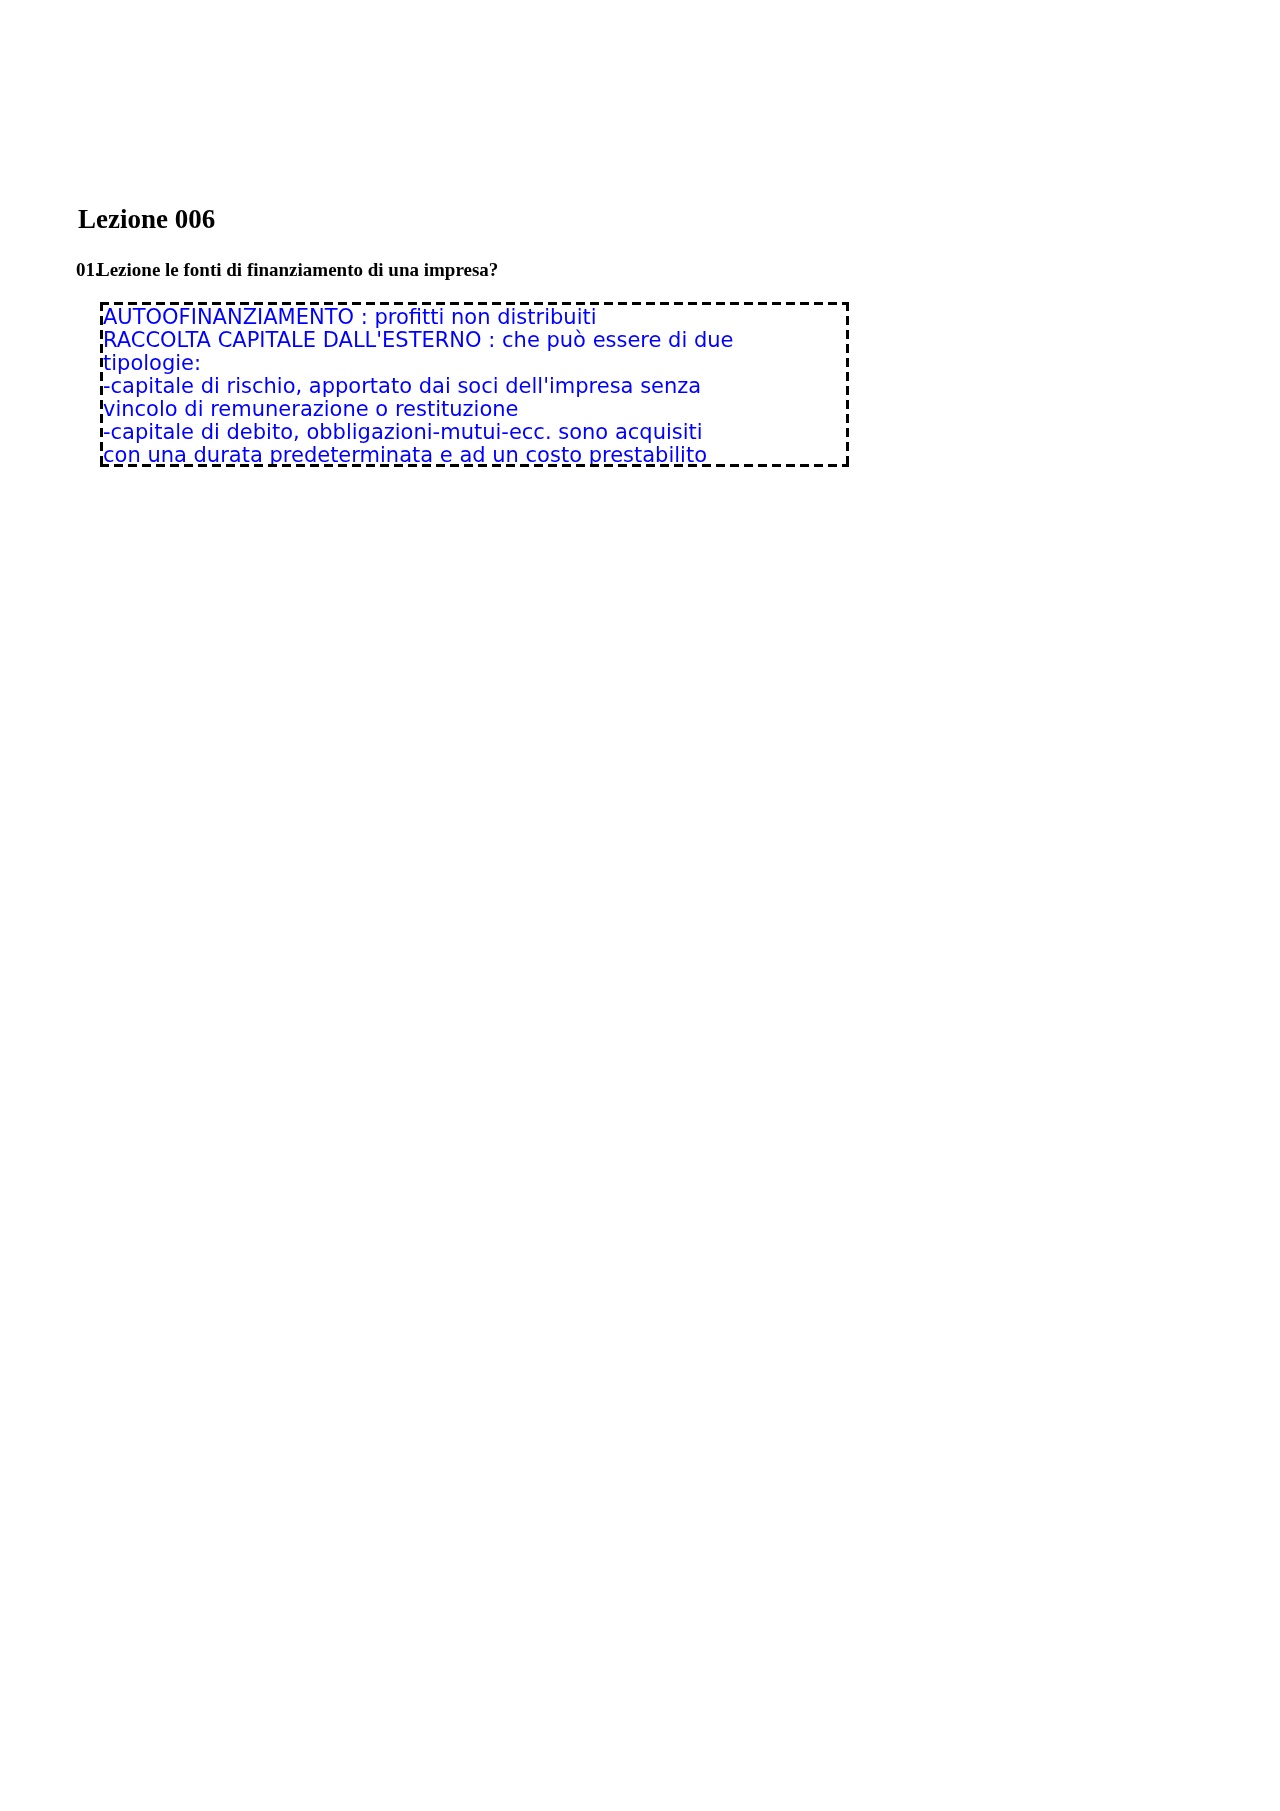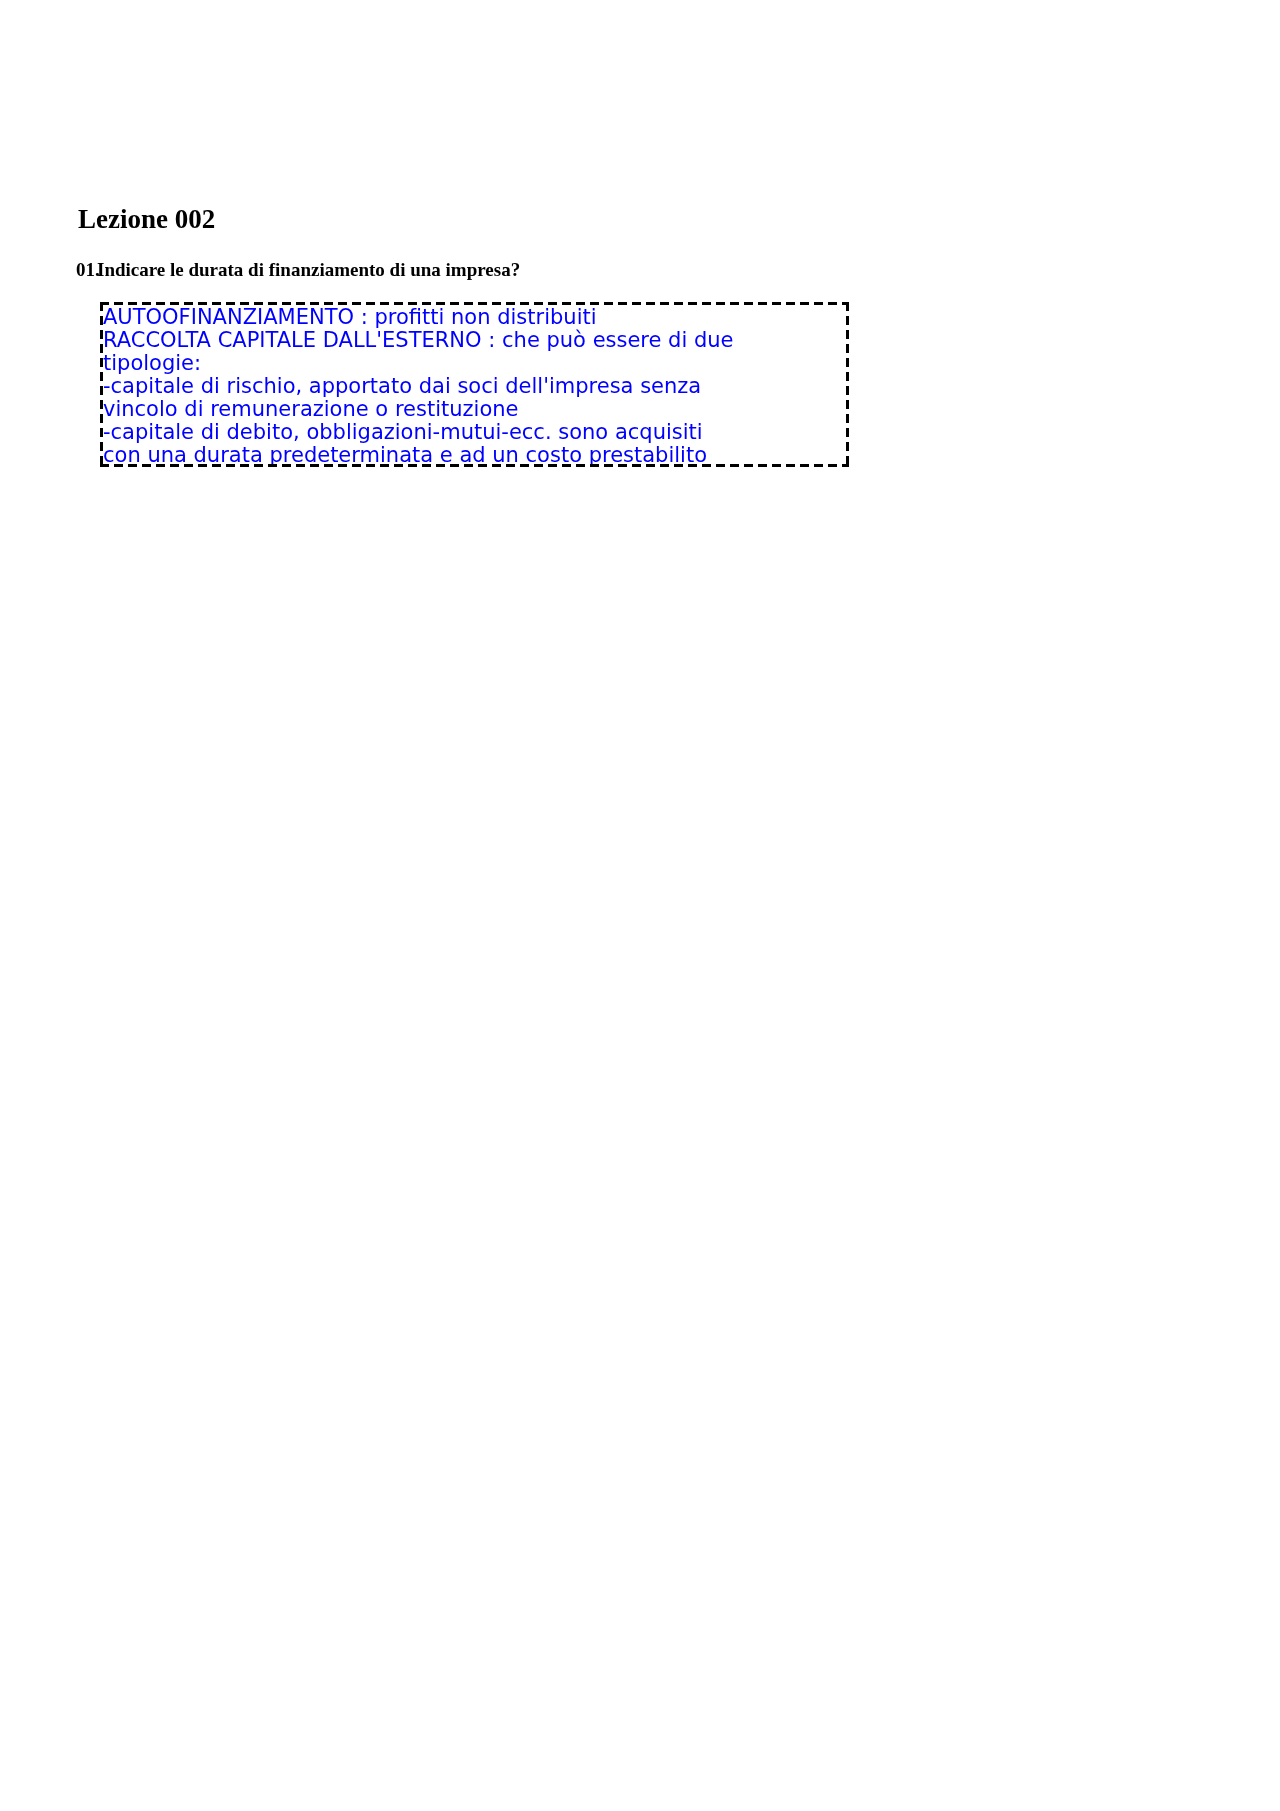--- a/index.html
+++ b/index.html
@@ -78,24 +78,24 @@
     line-height: 23px;
     color: var(--answer-text, #0000ff);
     white-space: nowrap;
   }
 </style>
 </head>
 <body>
 
 <div class="page">
 
-  <h1 class="lesson-title">Lezione 002</h1>
+  <h1 class="lesson-title">Lezione 006</h1>
 
   <div class="question-line">
-    <span class="question-number">01.</span><span class="question-text">Indicare le durata di finanziamento di una impresa?</span>
+    <span class="question-number">01.</span><span class="question-text">Lezione le fonti di finanziamento di una impresa?</span>
   </div>
 
   <div class="answer-box">
     <div class="answer-line">AUTOOFINANZIAMENTO : profitti non distribuiti</div>
     <div class="answer-line">RACCOLTA CAPITALE DALL'ESTERNO : che può essere di due</div>
     <div class="answer-line">tipologie:</div>
     <div class="answer-line">-capitale di rischio, apportato dai soci dell'impresa senza</div>
     <div class="answer-line">vincolo di remunerazione o restituzione</div>
     <div class="answer-line">-capitale di debito, obbligazioni-mutui-ecc. sono acquisiti</div>
     <div class="answer-line">con una durata predeterminata e ad un costo prestabilito</div>

